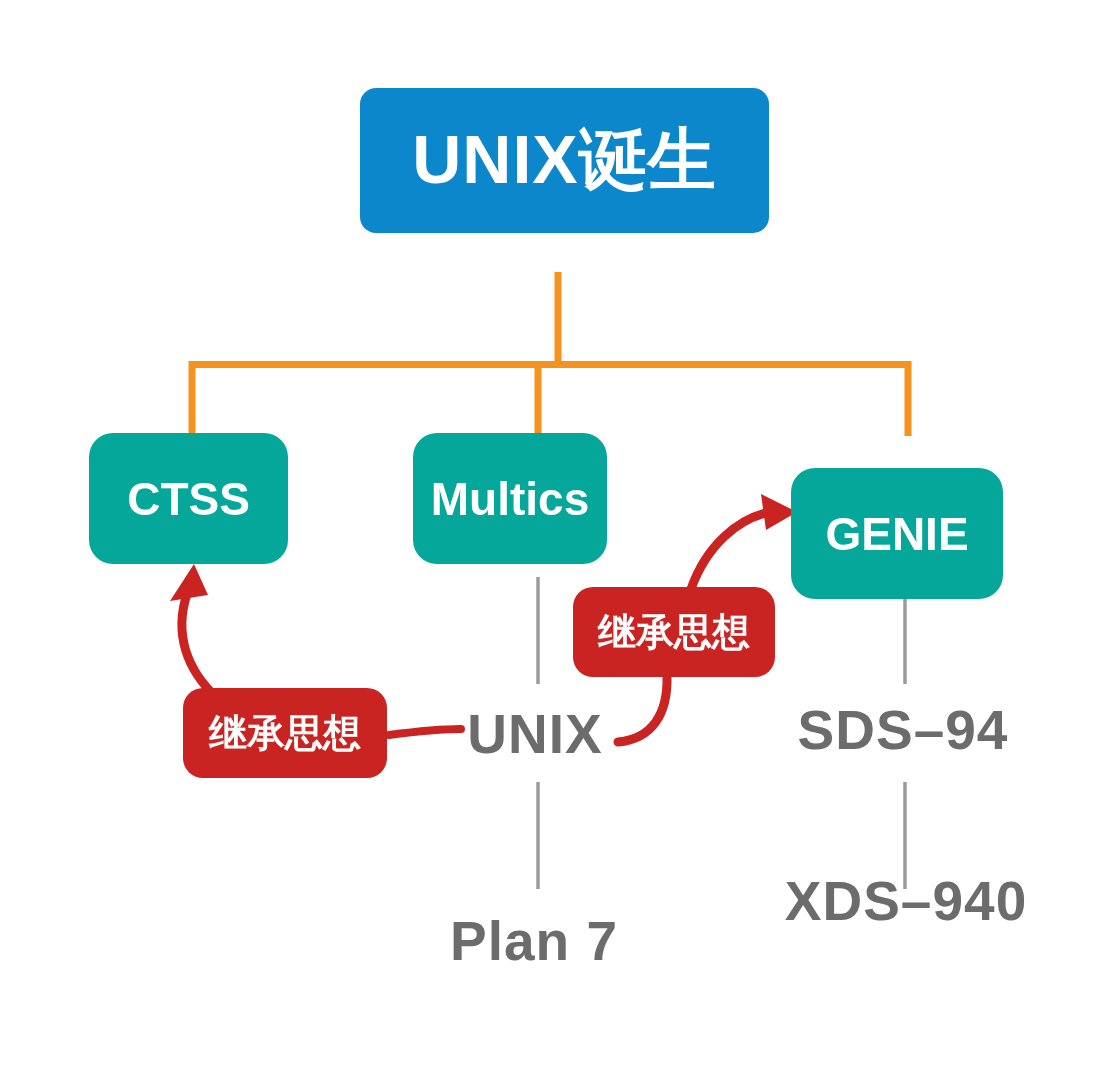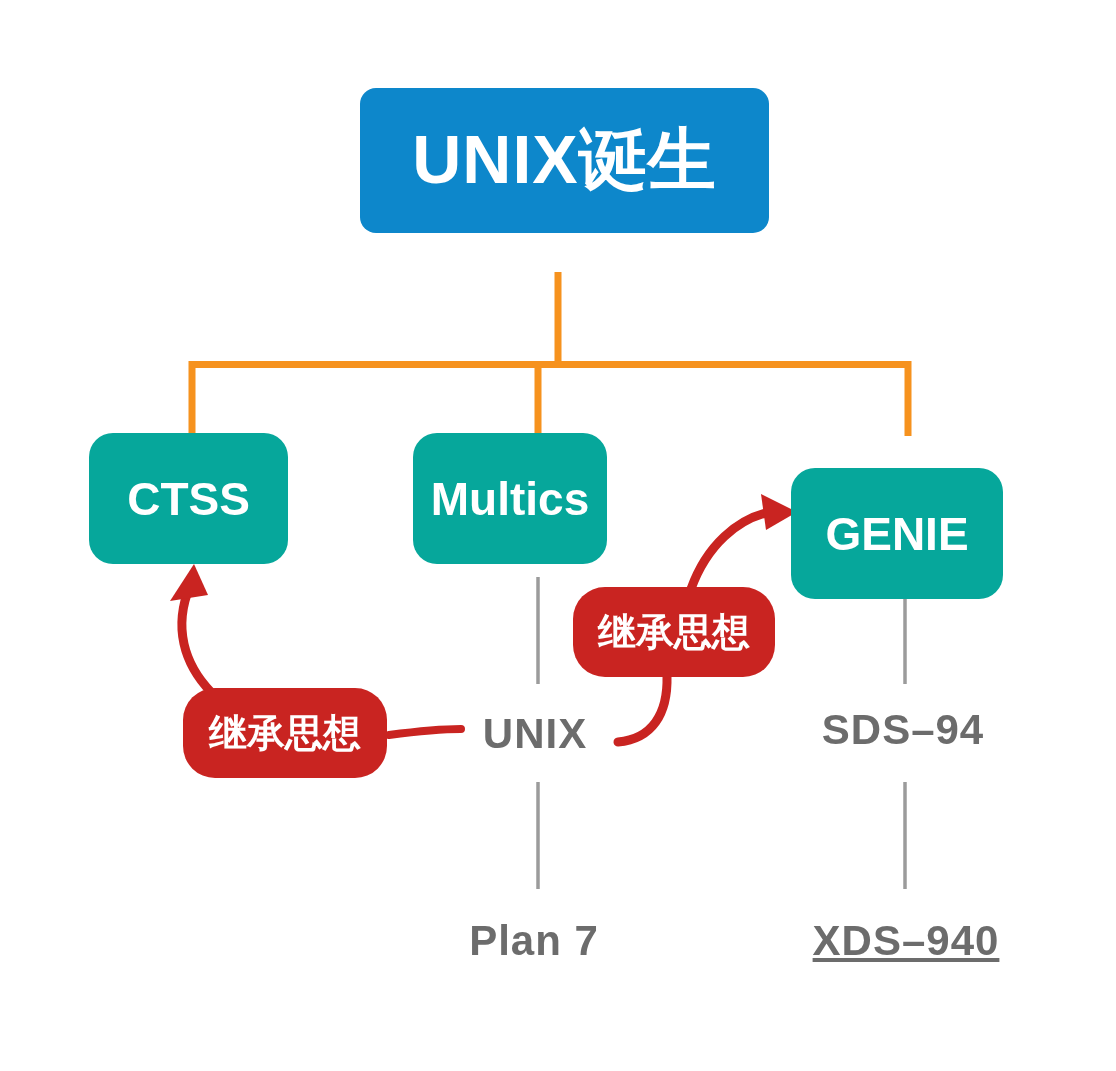--- a/index.html
+++ b/index.html
@@ -14,29 +14,29 @@
   .node{position:absolute;display:flex;align-items:center;justify-content:center;
         color:var(--text-on-fill);font-weight:bold;z-index:2;box-sizing:border-box;}
   .node-root{left:360px;top:88px;width:409px;height:145px;background:var(--blue);
              border-radius:16px;font-size:68px;letter-spacing:1px;}
   .node-teal{background:var(--teal);border-radius:24px;font-size:46px;height:131px;top:433px;}
   .node-ctss{left:89px;width:199px;}
   .node-multics{left:413px;width:194px;}
   .node-genie{left:791px;width:212px;margin-top:35px;}
   .badge{position:absolute;display:flex;align-items:center;justify-content:center;
          background:var(--red);color:var(--text-on-fill);font-weight:bold;
-         font-size:38px;border-radius:32px;z-index:3;}
+         font-size:38px;border-radius:20px;z-index:3;}
   .badge-left{left:183px;top:688px;width:204px;height:90px;}
   .badge-right{left:573px;top:587px;width:202px;height:90px;}
   .gray-label{position:absolute;transform:translate(-50%,-50%);color:var(--gray-text);
-              font-size:42px;font-weight:600;white-space:nowrap;z-index:2;letter-spacing:1px;}
+              font-size:55px;font-weight:600;white-space:nowrap;z-index:2;letter-spacing:1px;}
   .lbl-unix{left:535px;top:734px;}
   .lbl-sds94{left:903px;top:730px;}
   .lbl-plan9{left:534px;top:941px;}
-  .lbl-xds940{left:906px;top:941px;text-decoration:underline;}
+  .lbl-xds940{left:906px;top:901px;}
 </style>
 </head>
 <body>
 
 <div class="canvas">
 
   <svg class="layer" viewBox="0 0 1116 1071">
 
     <path d="M558 272 V 368 M188.5 364.5 H 911.5 M192 361 V 436 M538 361 V 436 M908 361 V 436" style="stroke:var(--orange);stroke-width:7;fill:none;stroke-linecap:butt;"></path>
 

